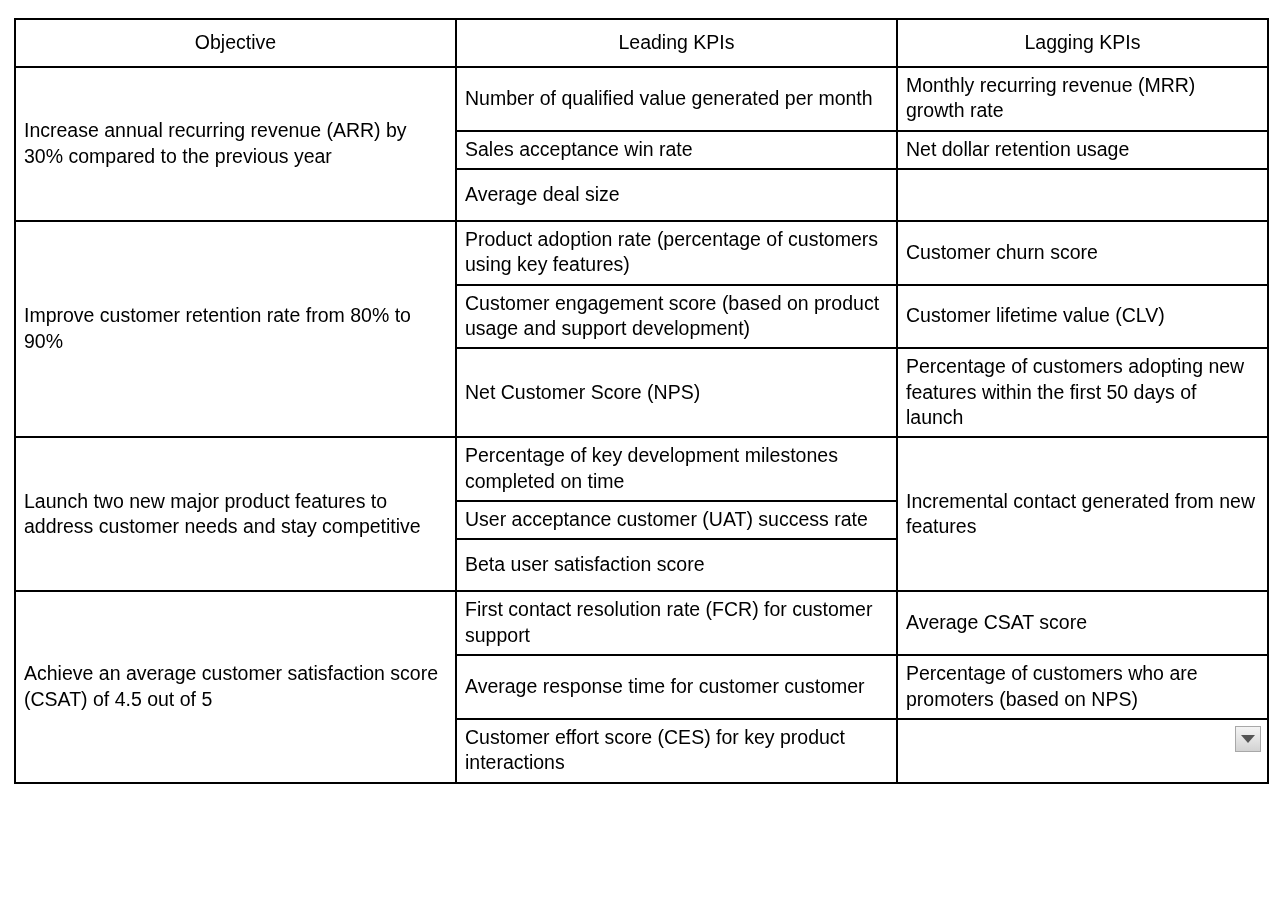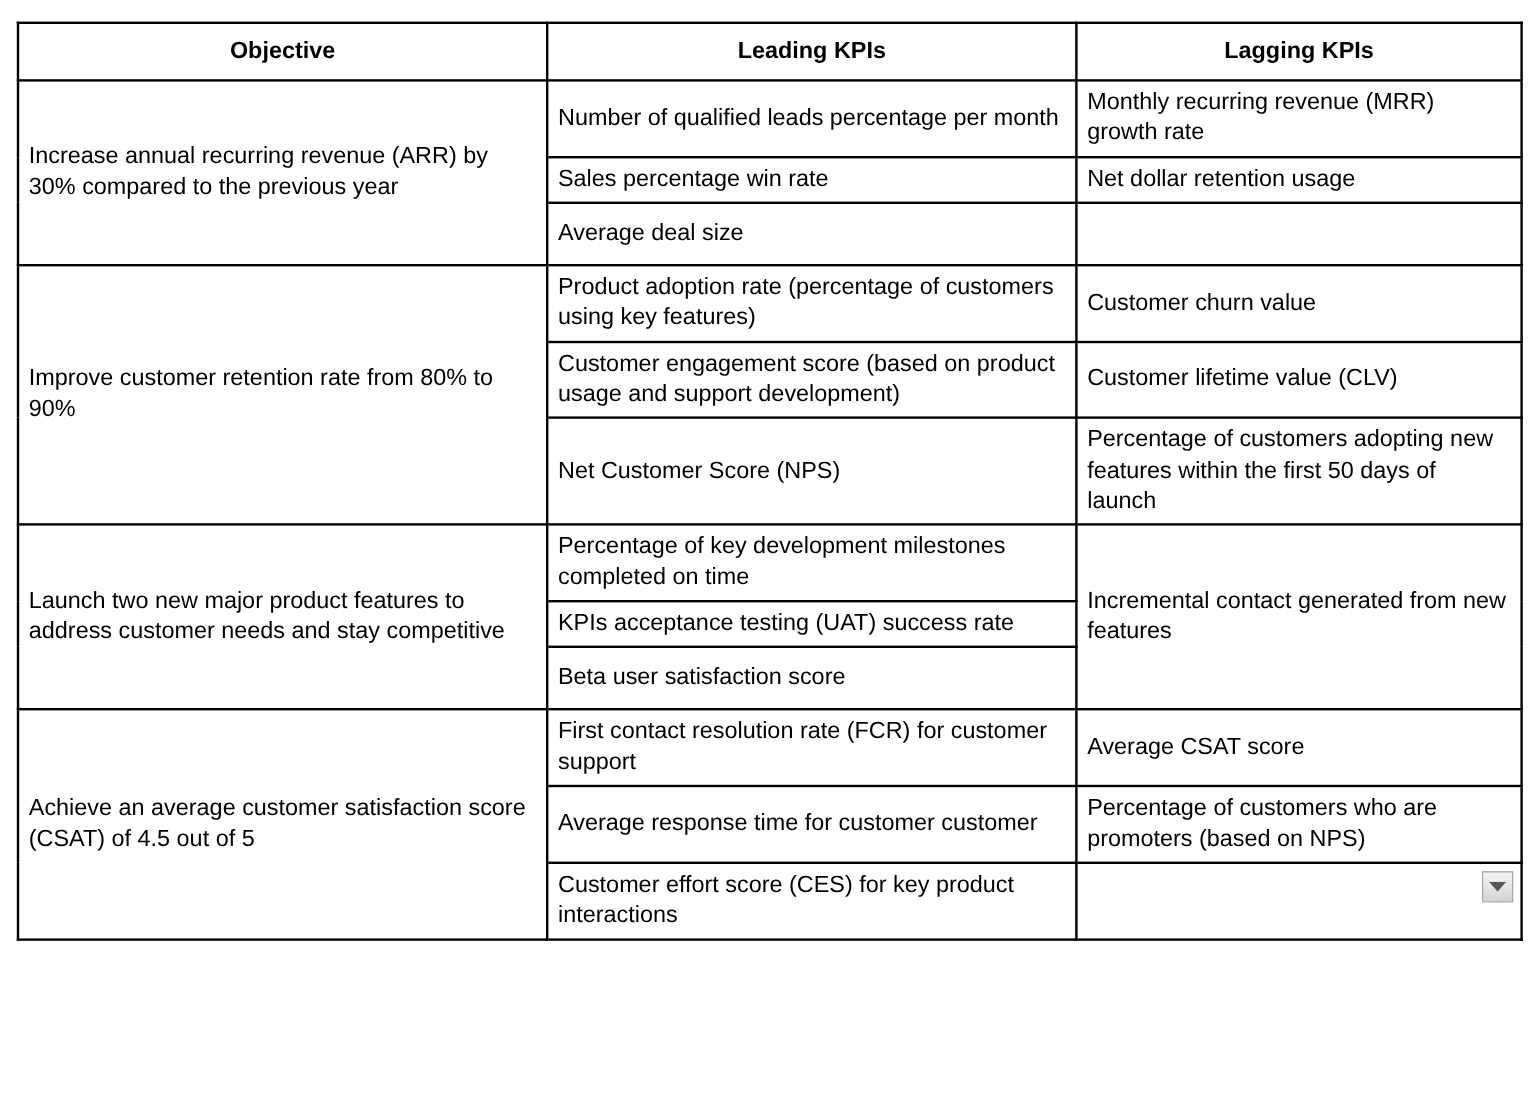--- a/index.html
+++ b/index.html
@@ -39,21 +39,21 @@
     vertical-align: middle;
     padding: 5px 8px 6px 8px;
     font-size: 19.5px;
     line-height: 1.30;
     font-weight: normal;
     text-align: left;
     background: #ffffff;
   }
   table.kpi-table th {
     text-align: center;
-    font-weight: bold;
+    font-weight: normal;
     font-size: 19.5px;
     height: 33px;
     padding-top: 6px;
     padding-bottom: 7px;
   }
   td.objective-cell {
     vertical-align: middle;
   }
   td.selected-cell {
     background: #000000;
@@ -99,51 +99,51 @@
     <thead>
       <tr>
         <th>Objective</th>
         <th>Leading KPIs</th>
         <th>Lagging KPIs</th>
       </tr>
     </thead>
     <tbody id="table-body">
         <tr class="row-h2">
           <td class="objective-cell" rowspan="3">Increase annual recurring revenue (ARR) by 30% compared to the previous year</td>
-          <td class="leading-cell">Number of qualified leads percentage per month</td>
+          <td class="leading-cell">Number of qualified value generated per month</td>
           <td class="lagging-cell"><span>Monthly recurring revenue (MRR) growth rate</span></td>
         </tr>
         <tr class="row-h1">
-          <td class="leading-cell">Sales percentage win rate</td>
+          <td class="leading-cell">Sales acceptance win rate</td>
           <td class="lagging-cell"><span>Net dollar retention usage</span></td>
         </tr>
         <tr class="row-h3">
           <td class="leading-cell">Average deal size</td>
           <td class="lagging-cell selected-cell"><span></span></td>
         </tr>
         <tr class="row-h2">
           <td class="objective-cell" rowspan="3">Improve customer retention rate from 80% to 90%</td>
           <td class="leading-cell">Product adoption rate (percentage of customers using key features)</td>
-          <td class="lagging-cell"><span>Customer churn value</span></td>
+          <td class="lagging-cell"><span>Customer churn score</span></td>
         </tr>
         <tr class="row-h1">
           <td class="leading-cell">Customer engagement score (based on product usage and support development)</td>
           <td class="lagging-cell"><span>Customer lifetime value (CLV)</span></td>
         </tr>
         <tr class="row-h3">
           <td class="leading-cell">Net Customer Score (NPS)</td>
           <td class="lagging-cell"><span>Percentage of customers adopting new features within the first 50 days of launch</span></td>
         </tr>
         <tr class="row-h2">
           <td class="objective-cell" rowspan="3">Launch two new major product features to address customer needs and stay competitive</td>
           <td class="leading-cell">Percentage of key development milestones completed on time</td>
           <td class="lagging-cell" rowspan="3"><span>Incremental contact generated from new features</span></td>
         </tr>
         <tr class="row-h1">
-          <td class="leading-cell">KPIs acceptance testing (UAT) success rate</td>
+          <td class="leading-cell">User acceptance customer (UAT) success rate</td>
         </tr>
         <tr class="row-h3">
           <td class="leading-cell">Beta user satisfaction score</td>
         </tr>
         <tr class="row-h2">
           <td class="objective-cell" rowspan="3">Achieve an average customer satisfaction score (CSAT) of 4.5 out of 5</td>
           <td class="leading-cell">First contact resolution rate (FCR) for customer support</td>
           <td class="lagging-cell"><span>Average CSAT score</span></td>
         </tr>
         <tr class="row-h1">

